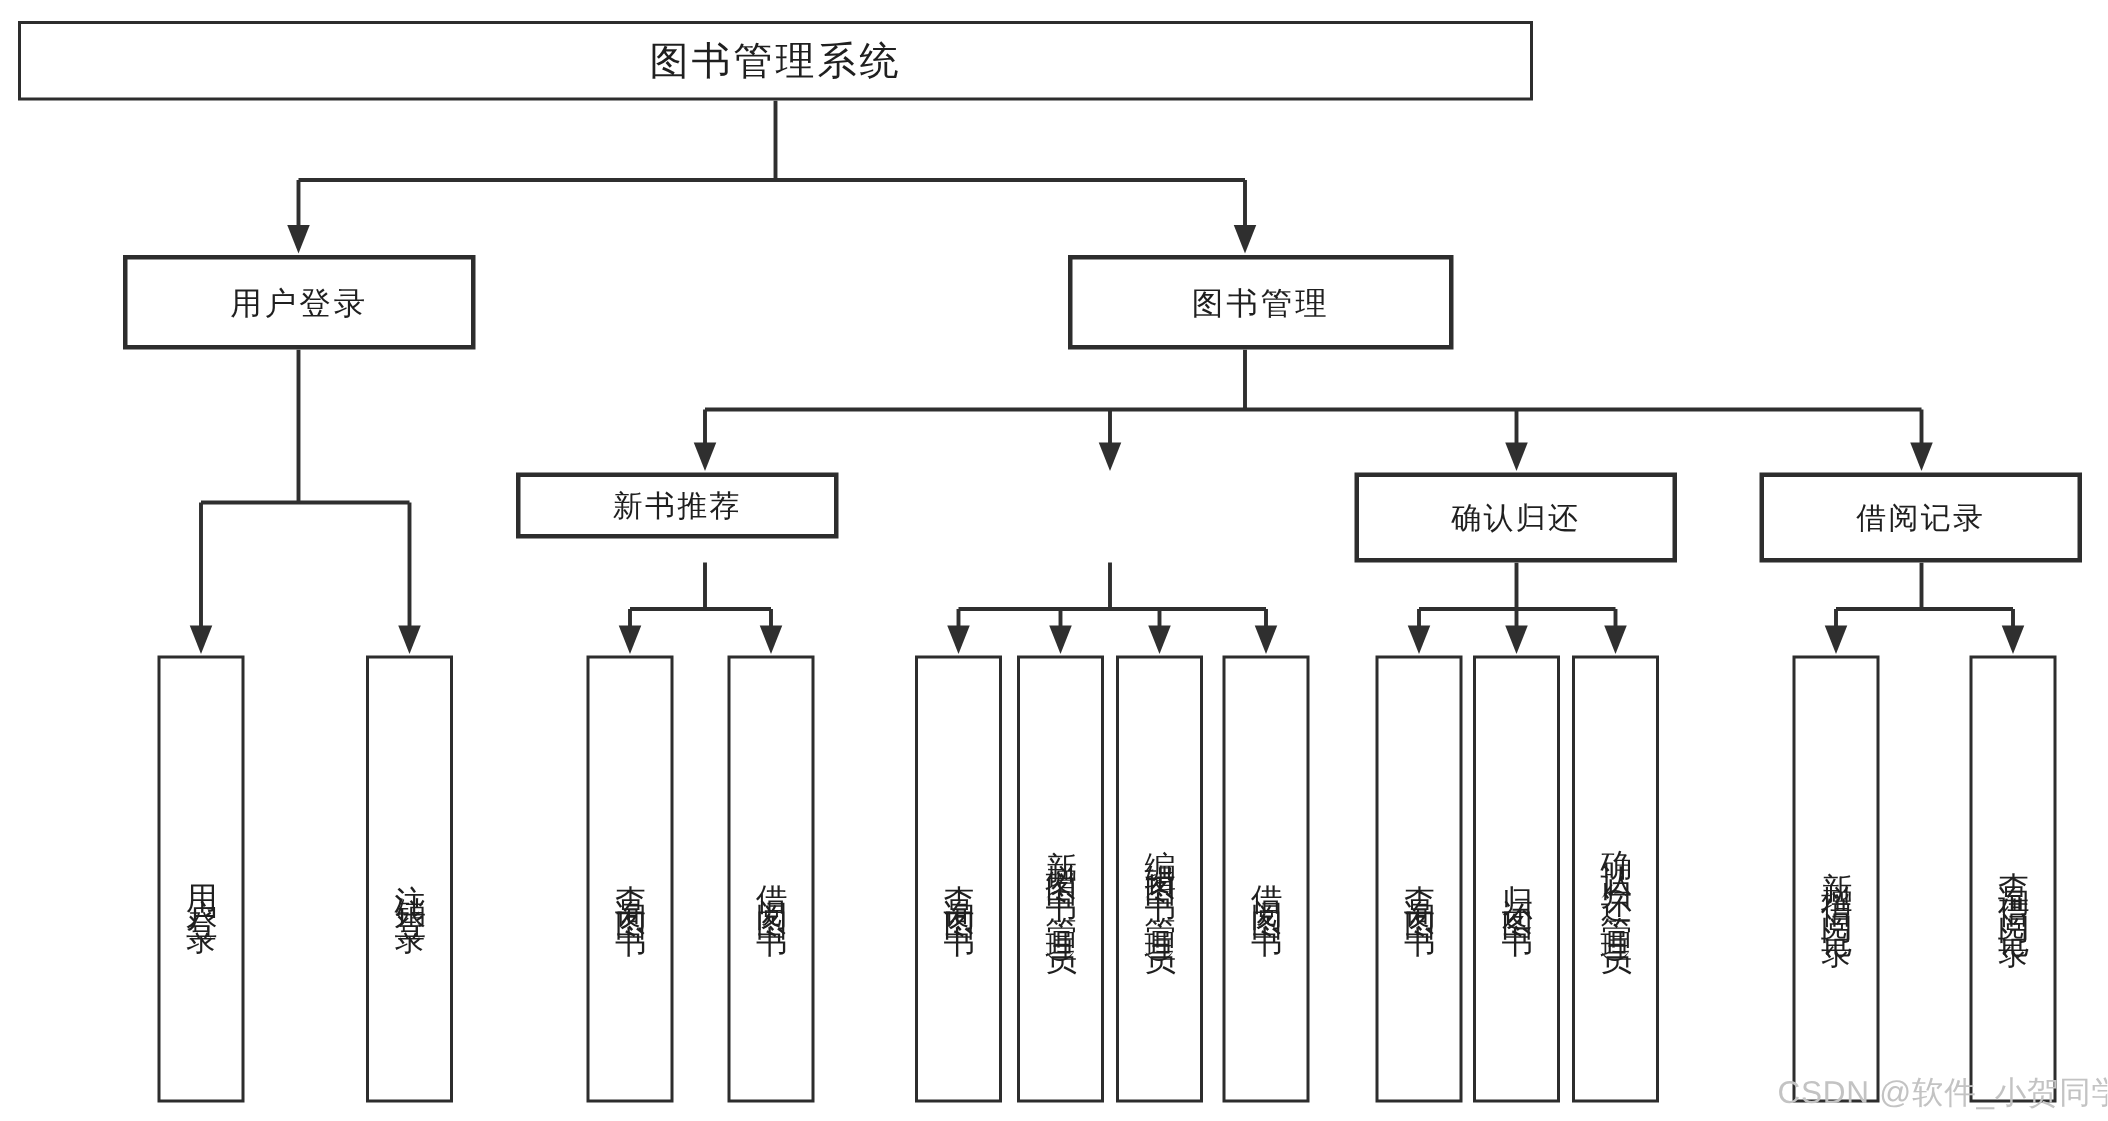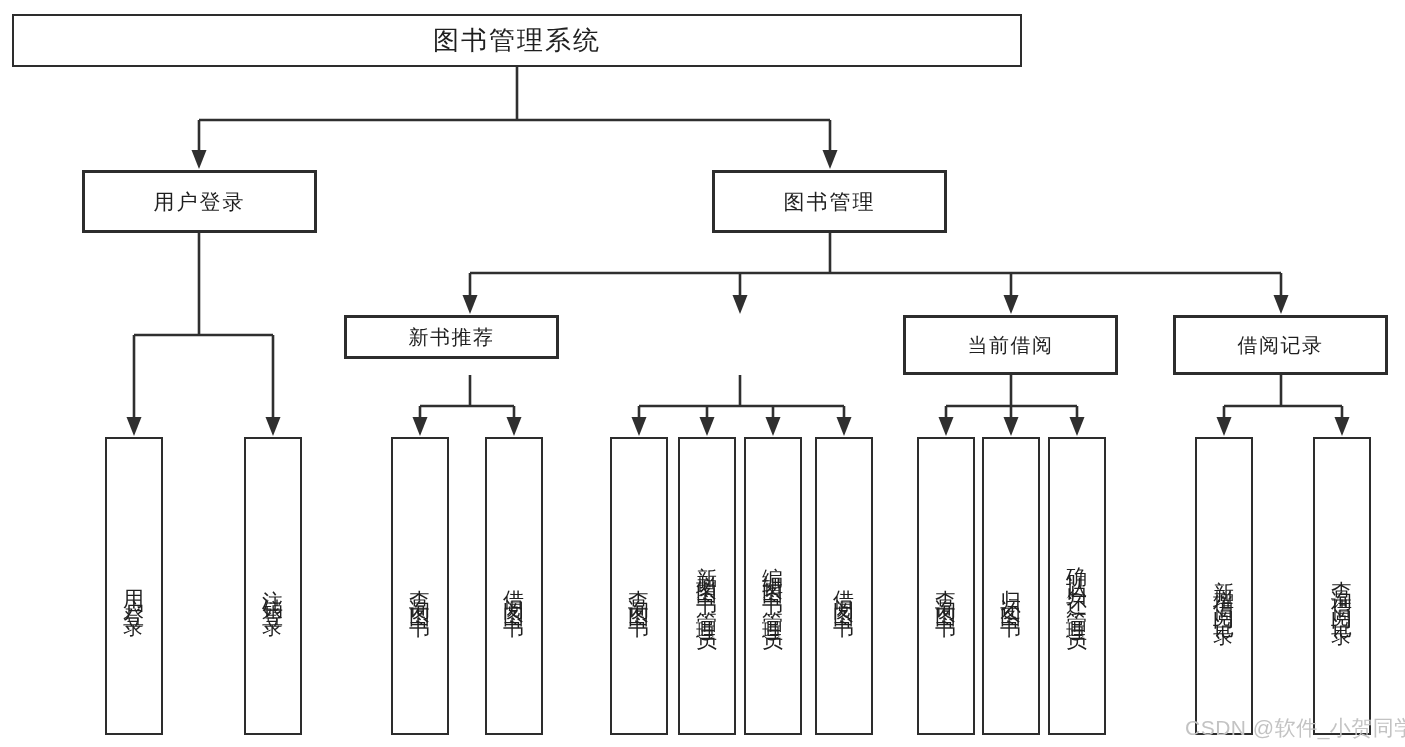--- a/index.html
+++ b/index.html
@@ -94,29 +94,29 @@
     </g>
   </svg>
 
   <div class="node root" style="left:12px; top:14px; width:1010px; height:53px;">
     <span>图书管理系统</span>
   </div>
 
   <div class="node lvl2" style="left:82px; top:170px; width:235px; height:63px;">
     <span>用户登录</span>
   </div>
-  <div class="node lvl2" style="left:712px; top:170px; width:235px; height:63px;">
+  <div class="node lvl2" style="left:712px; top:170px; width:257px; height:63px;">
     <span>图书管理</span>
   </div>
 
   <div class="node lvl3" style="left:344px; top:315px; width:215px; height:44px;">
     <span>新书推荐</span>
   </div>
   <div class="node lvl3" style="left:903px; top:315px; width:215px; height:60px;">
-    <span>当前借阅</span>
+    <span>确认归还</span>
   </div>
   <div class="node lvl3" style="left:1173px; top:315px; width:215px; height:60px;">
     <span>借阅记录</span>
   </div>
 
   <div class="node leaf" style="left:105px; top:437px; width:58px; height:298px;">
     <span class="vtext">用户登录</span>
   </div>
   <div class="node leaf" style="left:244px; top:437px; width:58px; height:298px;">
     <span class="vtext">注销登录</span>

